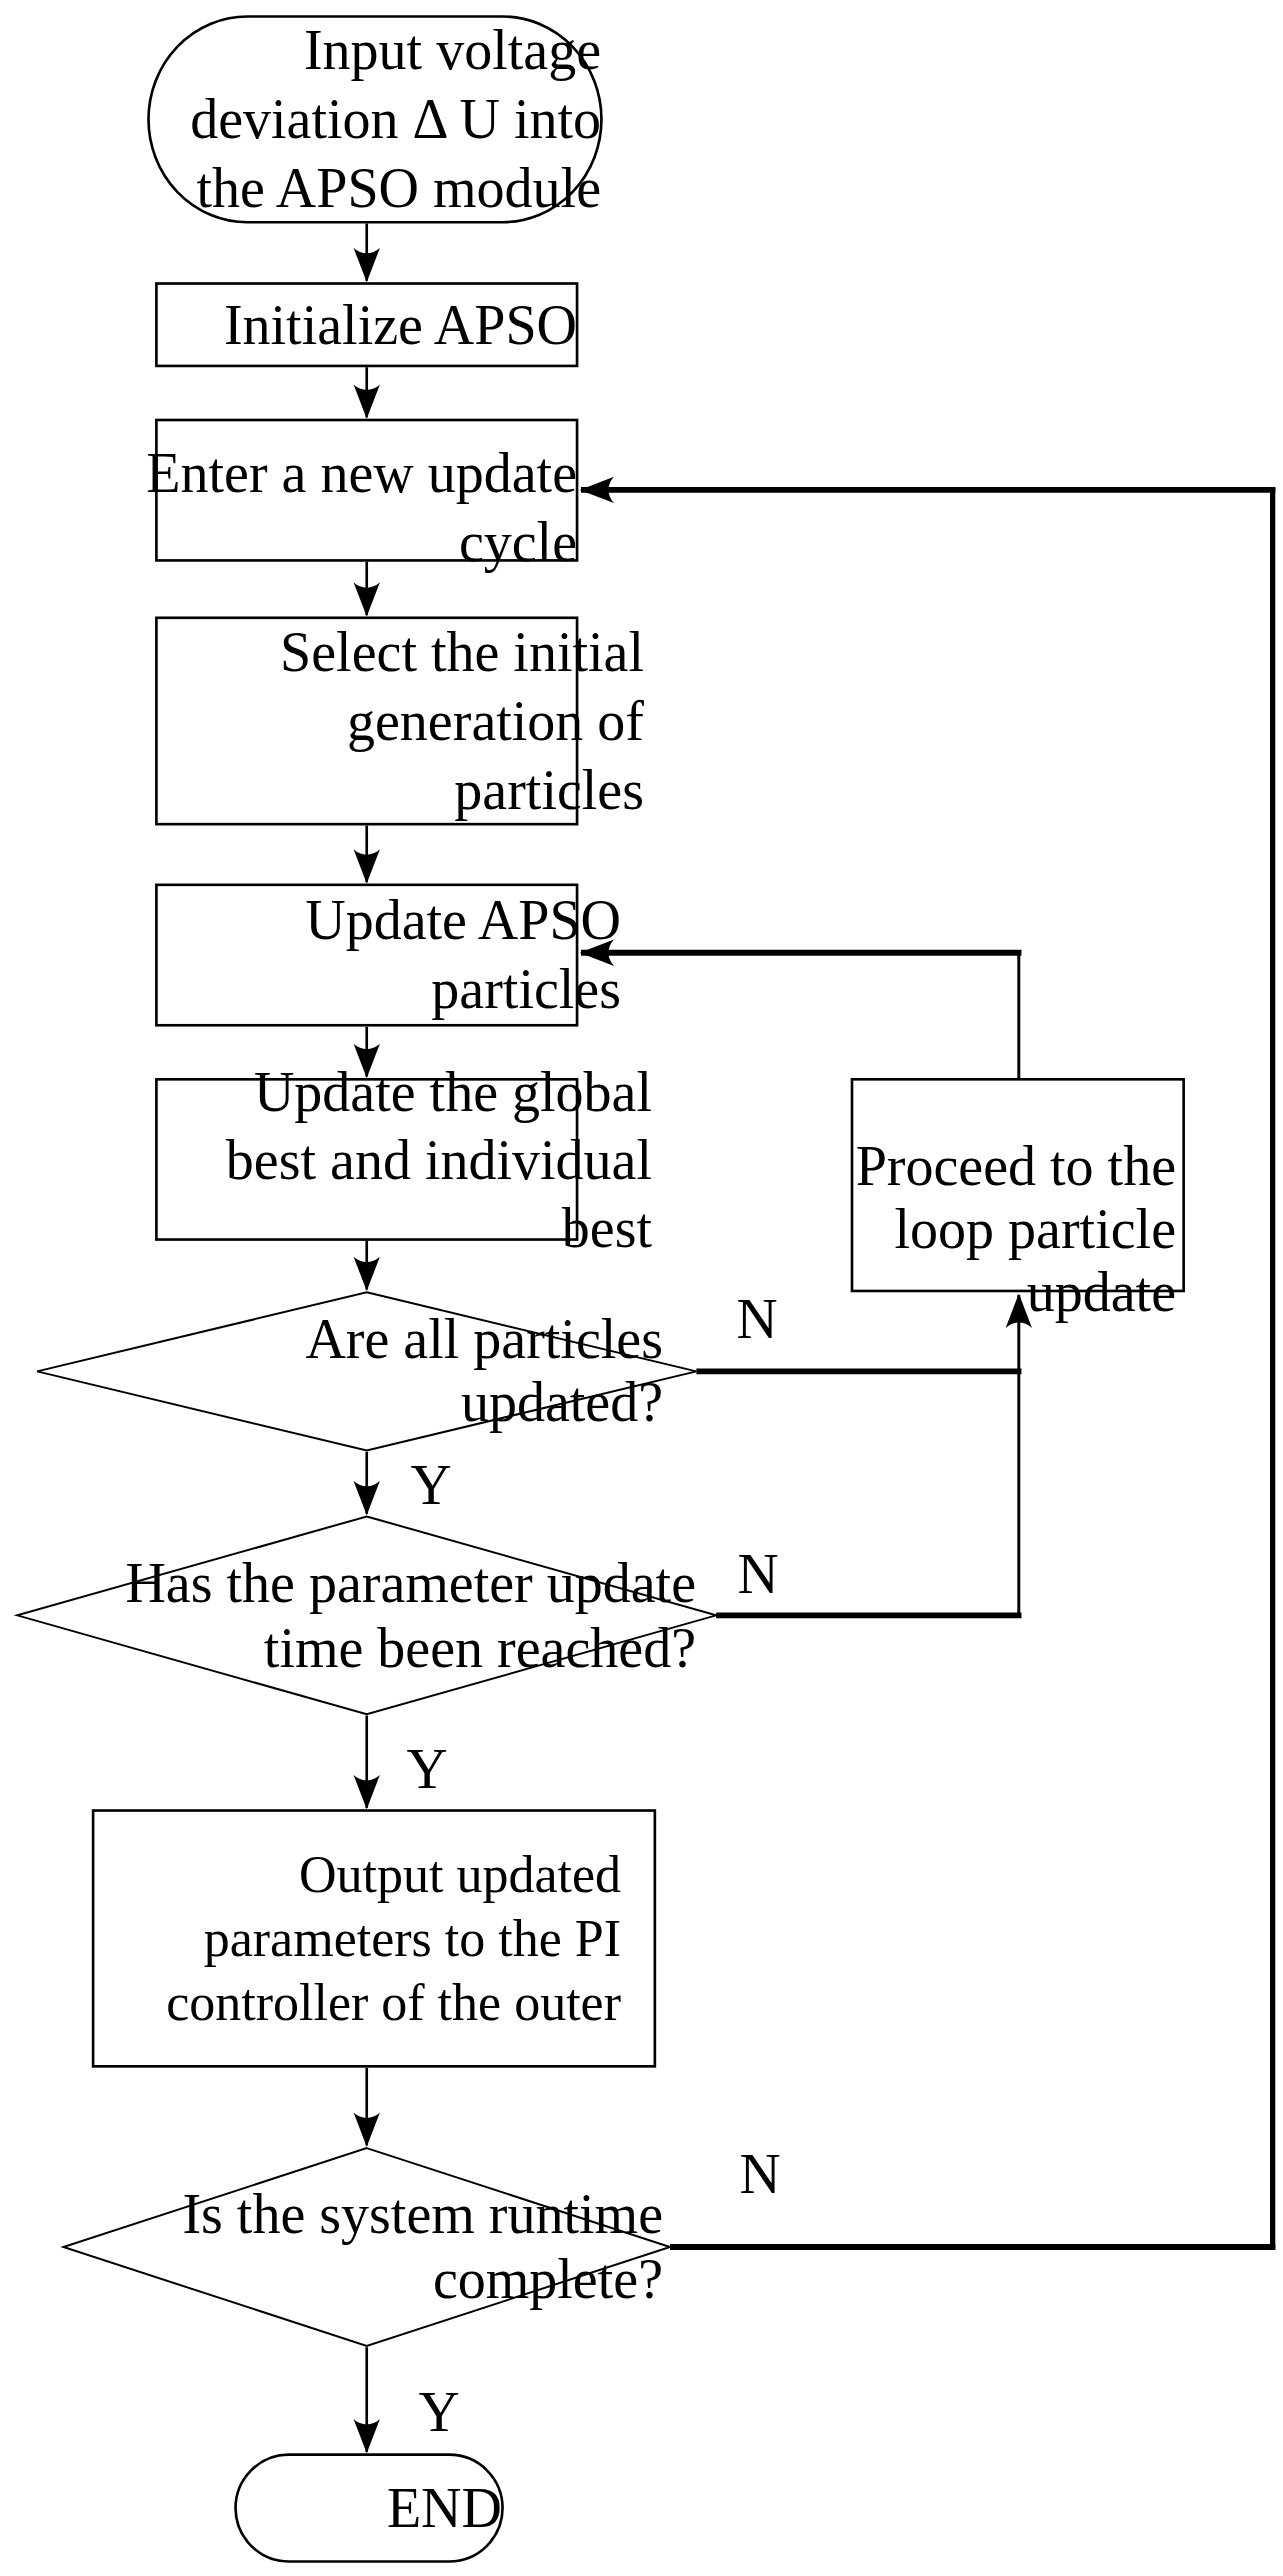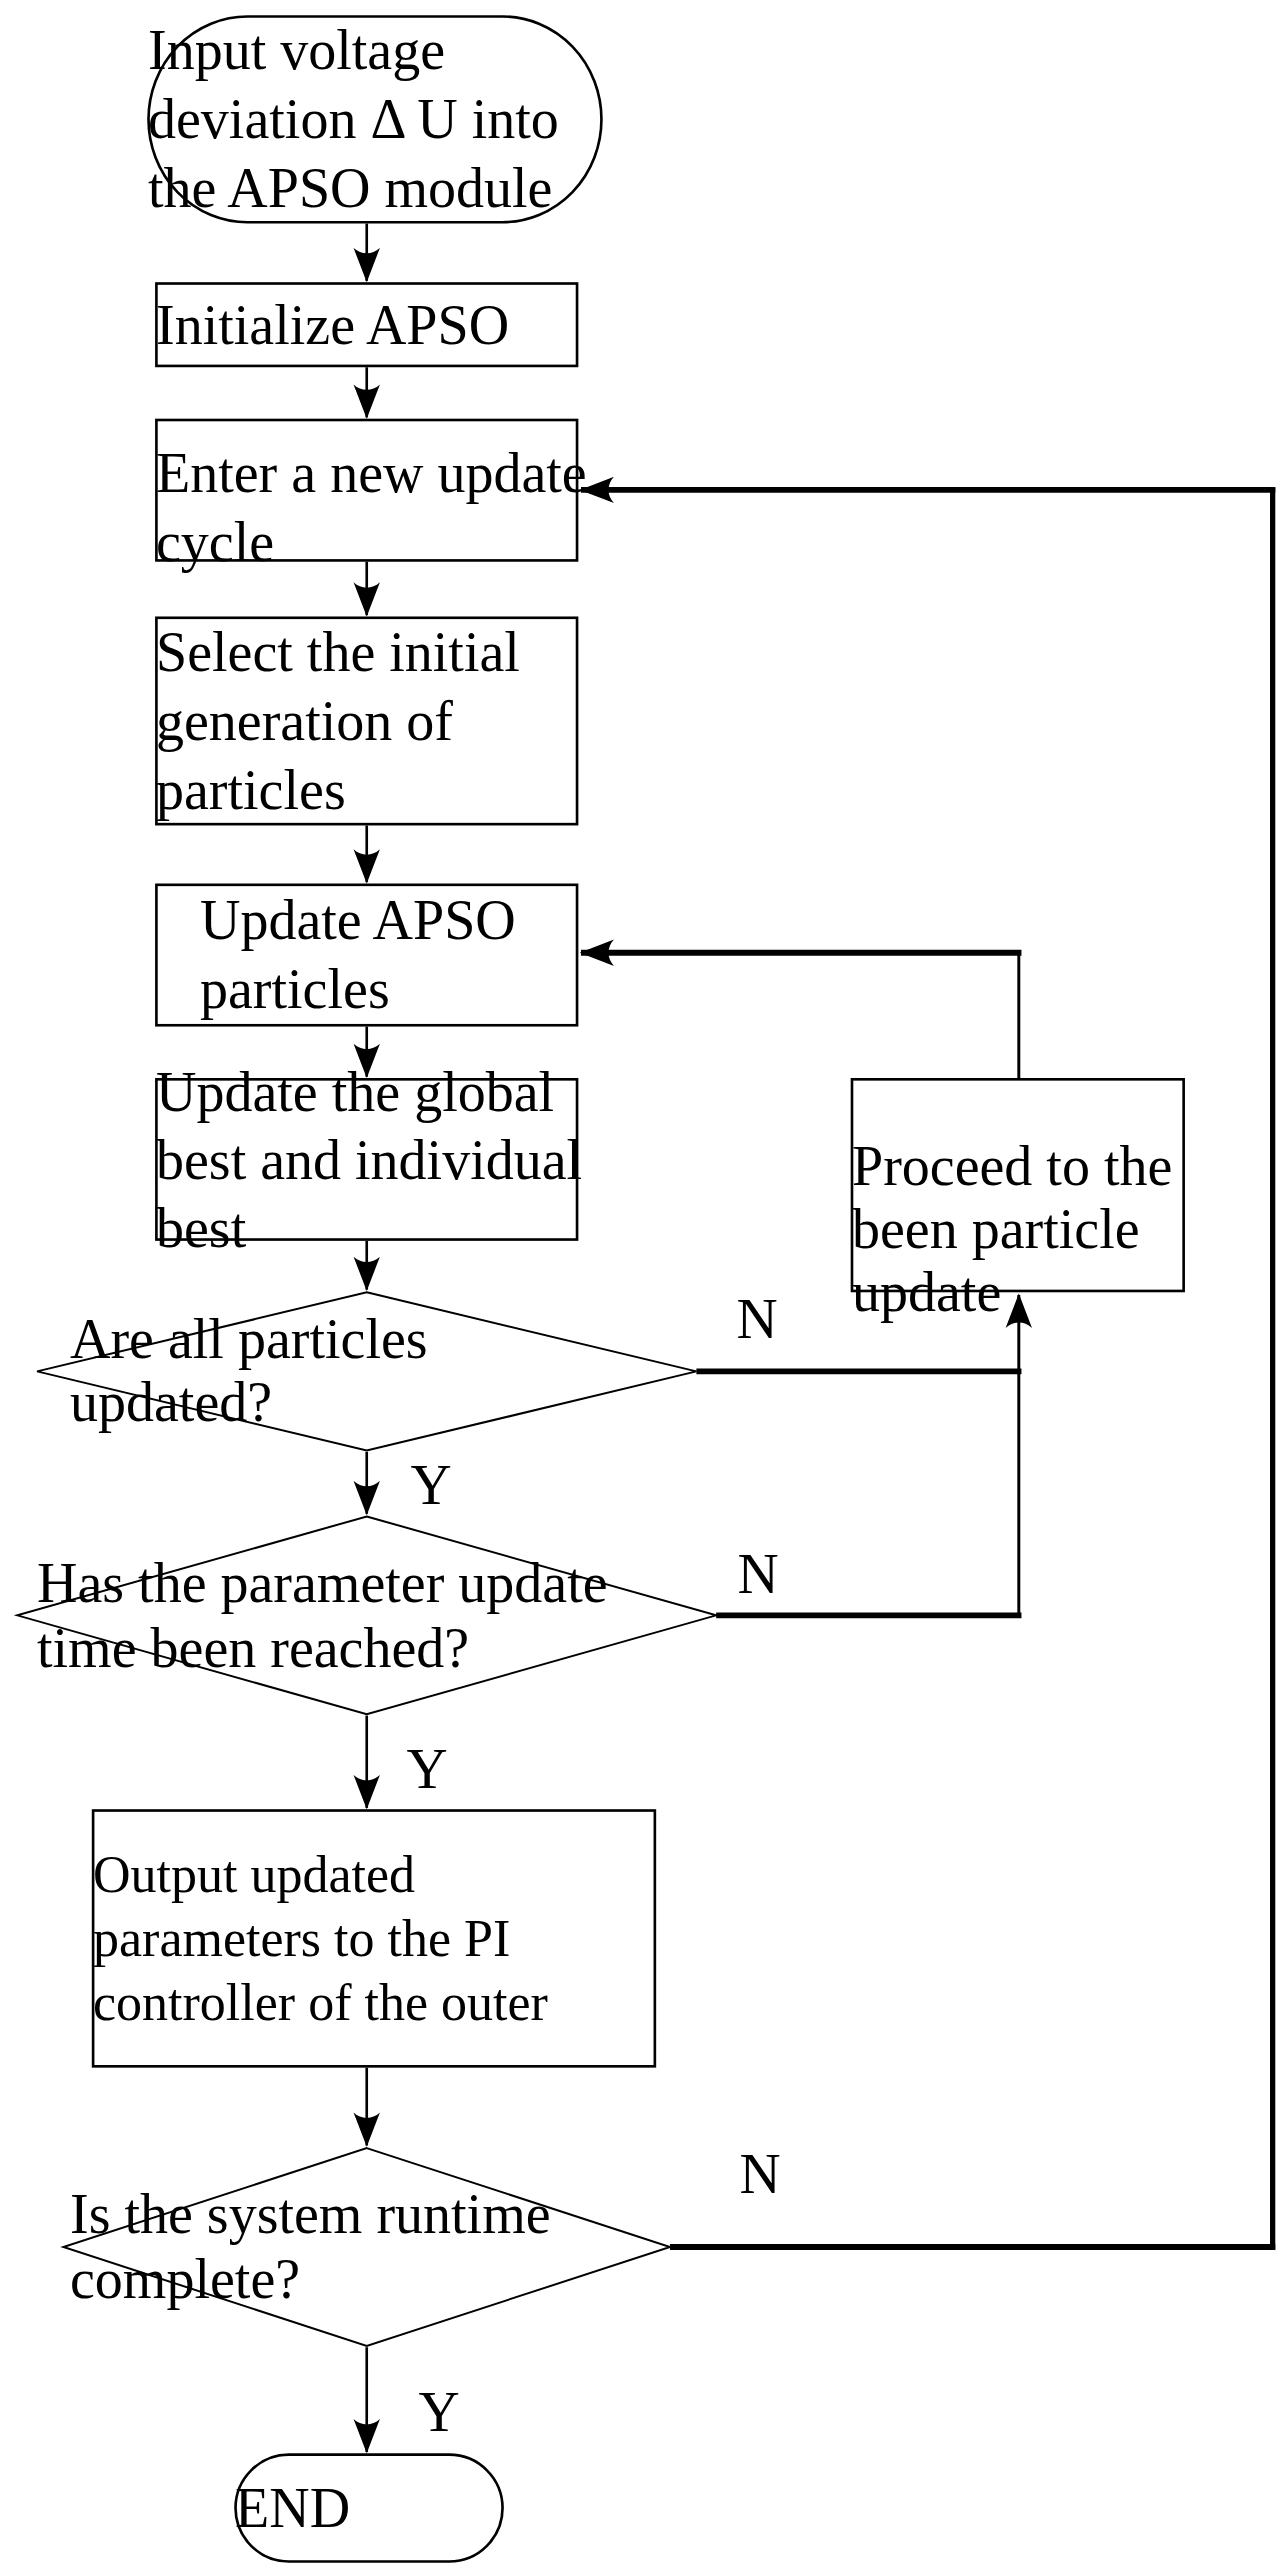--- a/index.html
+++ b/index.html
@@ -22,21 +22,21 @@
     stroke: #000000;
   }
   #shapes-layer line, #shapes-layer polyline {
     fill: none;
     stroke: #000000;
   }
   .node-text {
     position: absolute;
     display: flex;
     flex-direction: column;
-    align-items: flex-start;
+    align-items: flex-end;
     justify-content: center;
     text-align: center;
     font-size: 56px;
     line-height: 69px;
     white-space: nowrap;
   }
   .node-text span { display: block; white-space: nowrap; }
   .branch-label {
     position: absolute;
     transform: translate(-50%, -50%);
@@ -121,21 +121,21 @@
   </div>
 
   <div class="node-text" style="left:156px; top:1058px; width:496px; height:204px; line-height:68px;">
     <span>Update the global</span>
     <span>best and individual</span>
     <span>best</span>
   </div>
 
   <div class="node-text" style="left:852px; top:1079px; width:324px; height:212px; line-height:63px;margin-top:44px;">
     <span>Proceed to the</span>
-    <span>been particle</span>
+    <span>loop particle</span>
     <span>update</span>
   </div>
 
   <div class="node-text" style="left:70px; top:1303px; width:593px; height:136px; line-height:63px;">
     <span>Are all particles</span>
     <span>updated?</span>
   </div>
 
   <div class="node-text" style="left:37px; top:1551px; width:659px; height:129px; line-height:65px;">
     <span>Has the parameter update</span>

